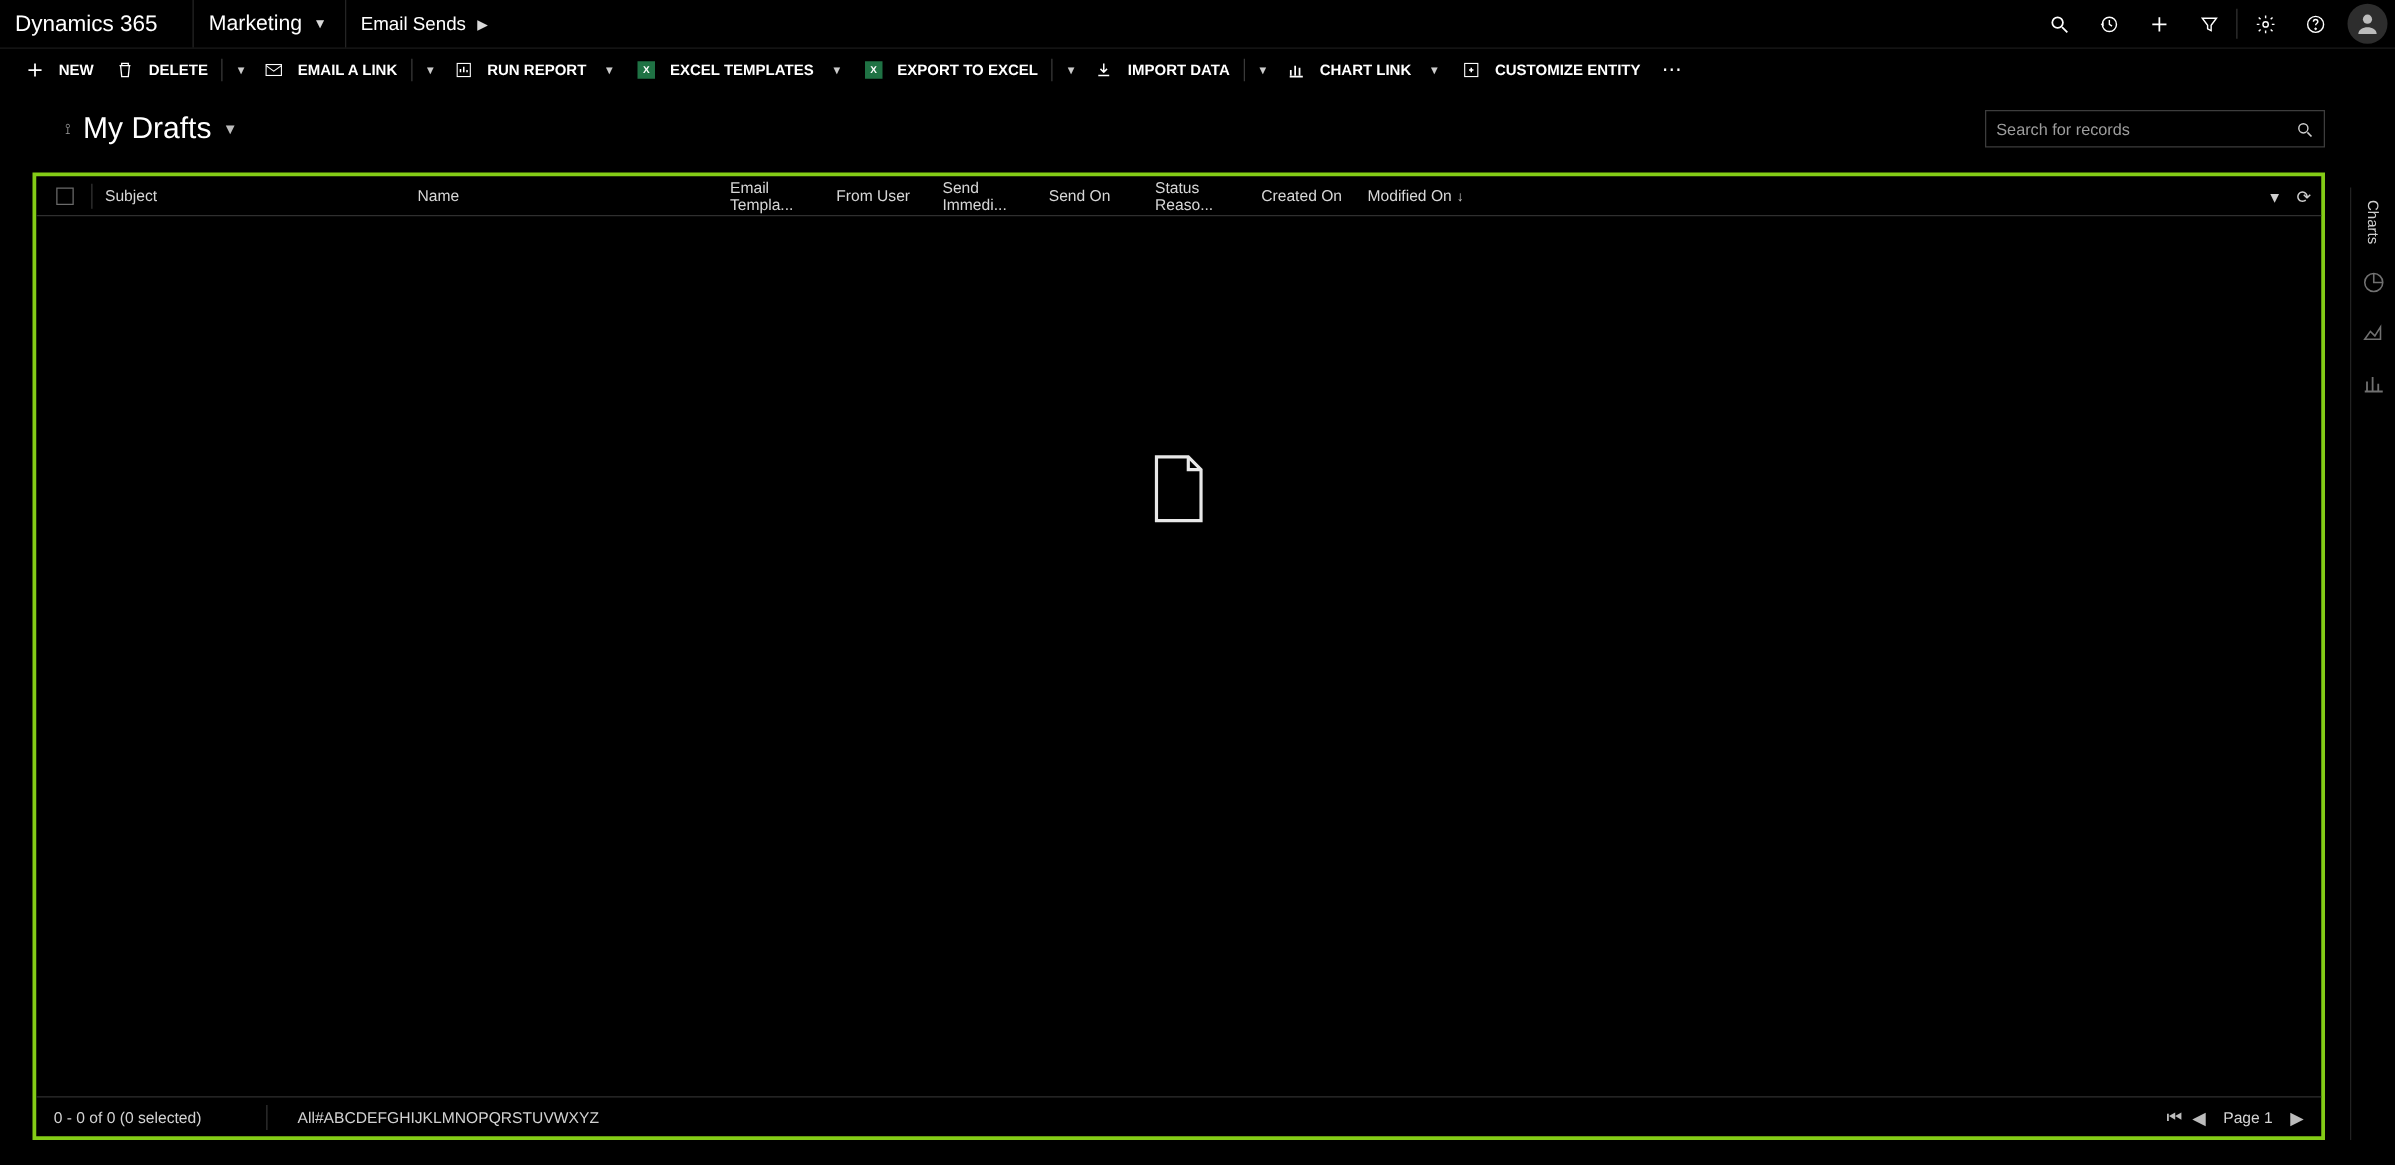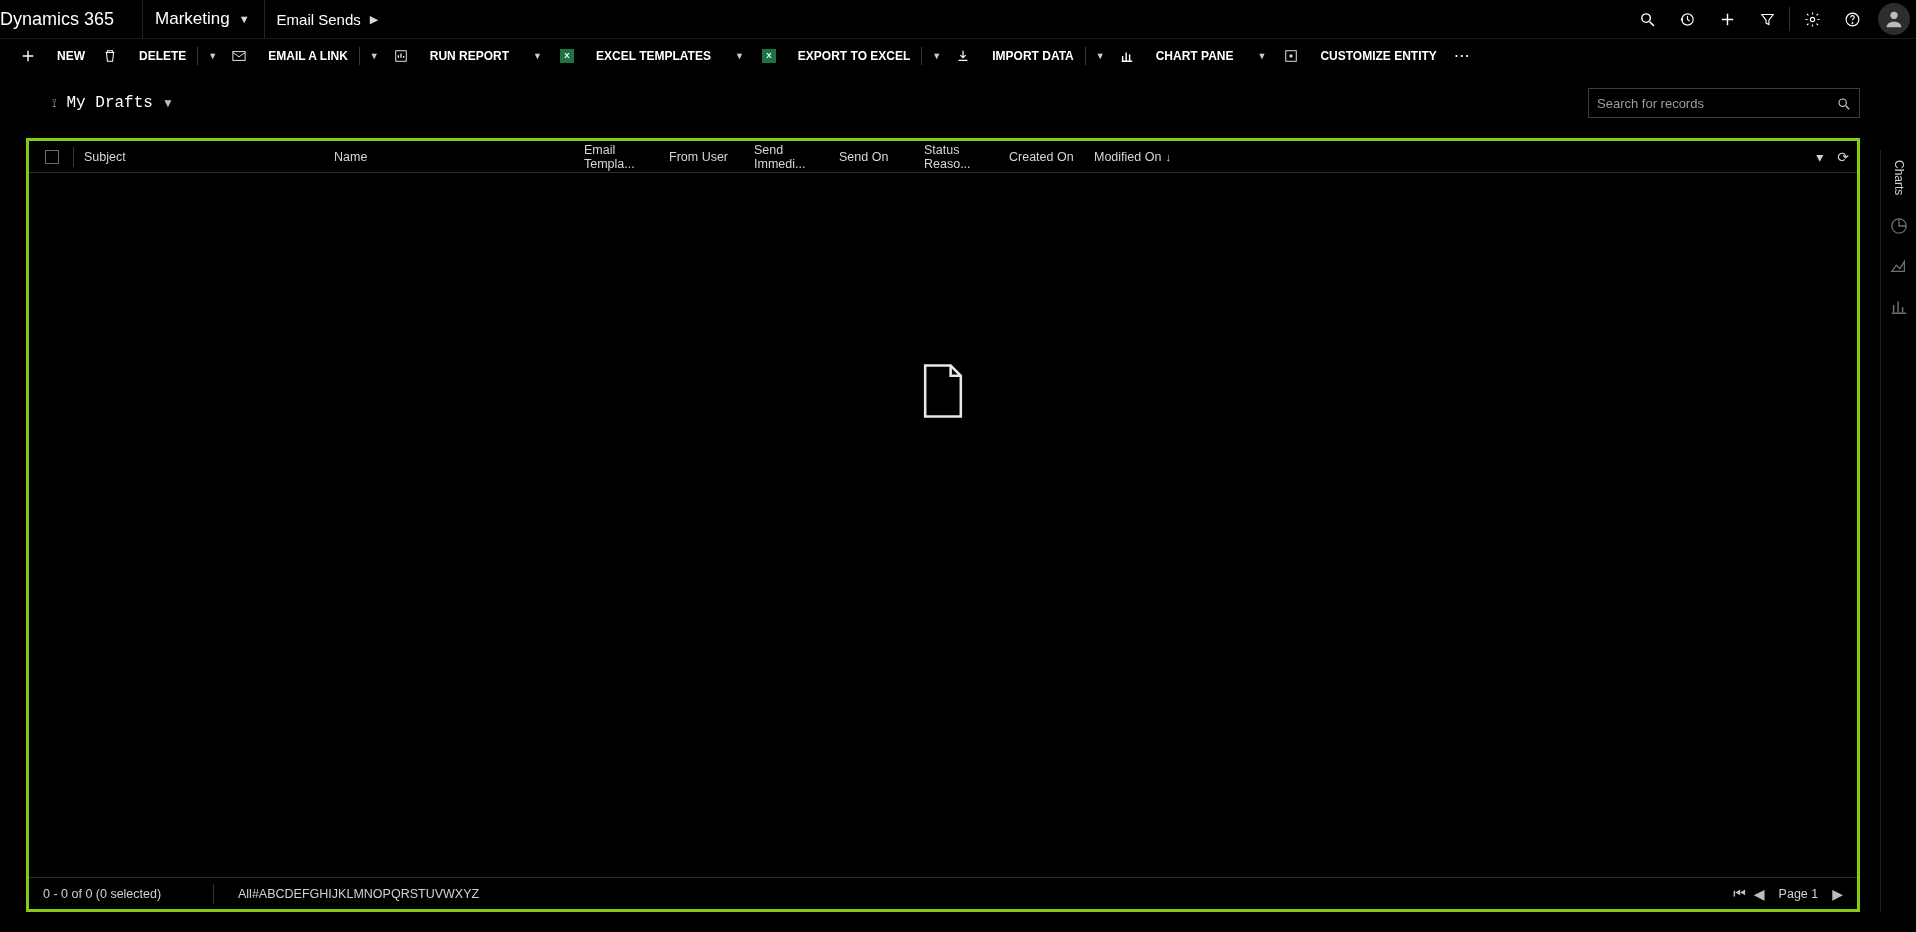--- a/index.html
+++ b/index.html
@@ -9,21 +9,21 @@
     color:#fff;
     font-family:"Segoe UI", Arial, sans-serif;
     font-size:13px;
     overflow:hidden;
   }
   
   .topnav {
     height:38px;
     background:#000;
     display:flex; align-items:center;
-    padding:0 6px 0 0;
+    padding:0 6px 0 12px;
   }
   .brand { font-size:18px; font-weight:400; margin-right:28px; }
   .nav-area, .nav-crumb {
     height:38px; display:flex; align-items:center; font-size:15px;
     padding:0 14px 0 12px;
   }
   .nav-area { font-size:17px; }
   .nav-sep { width:1px; height:38px; background:#242424; }
   .chev { font-size:11px; margin-left:9px; opacity:.85;}
   .topnav .spacer { flex:1 1 auto; }
@@ -36,39 +36,39 @@
 
   
   .cmdbar {
     height:34px; background:#000;
     display:flex; align-items:center;
     padding:0 10px 0 12px;
     border-top:1px solid #1a1a1a;
   }
   .cmd {
     display:flex; align-items:center;
-    height:34px; padding:0 9px; gap:22px;
+    height:34px; padding:0 9px; gap:12px;
     font-size:12px; font-weight:600; cursor:pointer; white-space:nowrap;
   }
   .cmd .cicon { width:14px; height:14px; display:flex; align-items:center; justify-content:center; }
   .cmd .cicon svg{width:14px;height:14px;}
   .cmd .dd { font-size:9px; margin-left:2px; opacity:.8;}
   .csep { width:1px; height:18px; background:#3a3a3a; margin:0 2px; }
   .more { padding:0 8px; font-size:16px; letter-spacing:2px; cursor:pointer;}
   .excel-box{width:14px;height:14px;background:#1f7244;display:flex;align-items:center;justify-content:center;font-size:8px;font-weight:700;color:#fff;}
 
   
   .content {
     position:absolute; left:0; right:0; top:72px; bottom:0;
     display:flex;
   }
   .main { flex:1 1 auto; display:flex; flex-direction:column; padding:0 20px 0 26px;}
   .headerrow { display:flex; align-items:center; padding:16px 0 20px 26px;}
   .pin {font-size:12px; color:#9a9a9a; margin-right:10px;}
-  .viewname { font-size:16px; font-weight:300;font-family:Liberation Mono, monospace; }
+  .viewname { font-size:24px; font-weight:300; }
   .viewdd { font-size:12px; margin-left:9px; color:#bdbdbd;}
   .headerrow .spacer { flex:1 1 auto; }
   .search {
     display:flex; align-items:center; width:272px; height:30px;
     border:1px solid #3d3d3d; background:#000; padding:0 6px 0 8px;
   }
   .search input {
     flex:1; background:transparent; border:0; outline:0; color:#fff;
     font-size:13px;
   }
@@ -258,21 +258,21 @@
   <div class="cmd" style="padding:0 6px">
       <span class="dd">▼</span>
     </div>
 
   <div class="cmd">
     <span class="cicon">
         <svg viewBox="0 0 16 16">
           <path d="M3 13V8M7 13V4M11 13V6M2 14h12" stroke="#fff" stroke-width="1.6"></path>
         </svg>
       </span>
-    <span>CHART PANE</span>
+    <span>CHART LINK</span>
     <span class="dd">▼</span>
   </div>
 
   <div class="cmd">
     <span class="cicon">
         <svg viewBox="0 0 16 16">
           <rect x="2" y="2" width="12" height="12" fill="none" stroke="#fff"></rect>
           <path d="M6 8h4M8 6v4" stroke="#fff" stroke-width="1.4"></path>
         </svg>
       </span>

